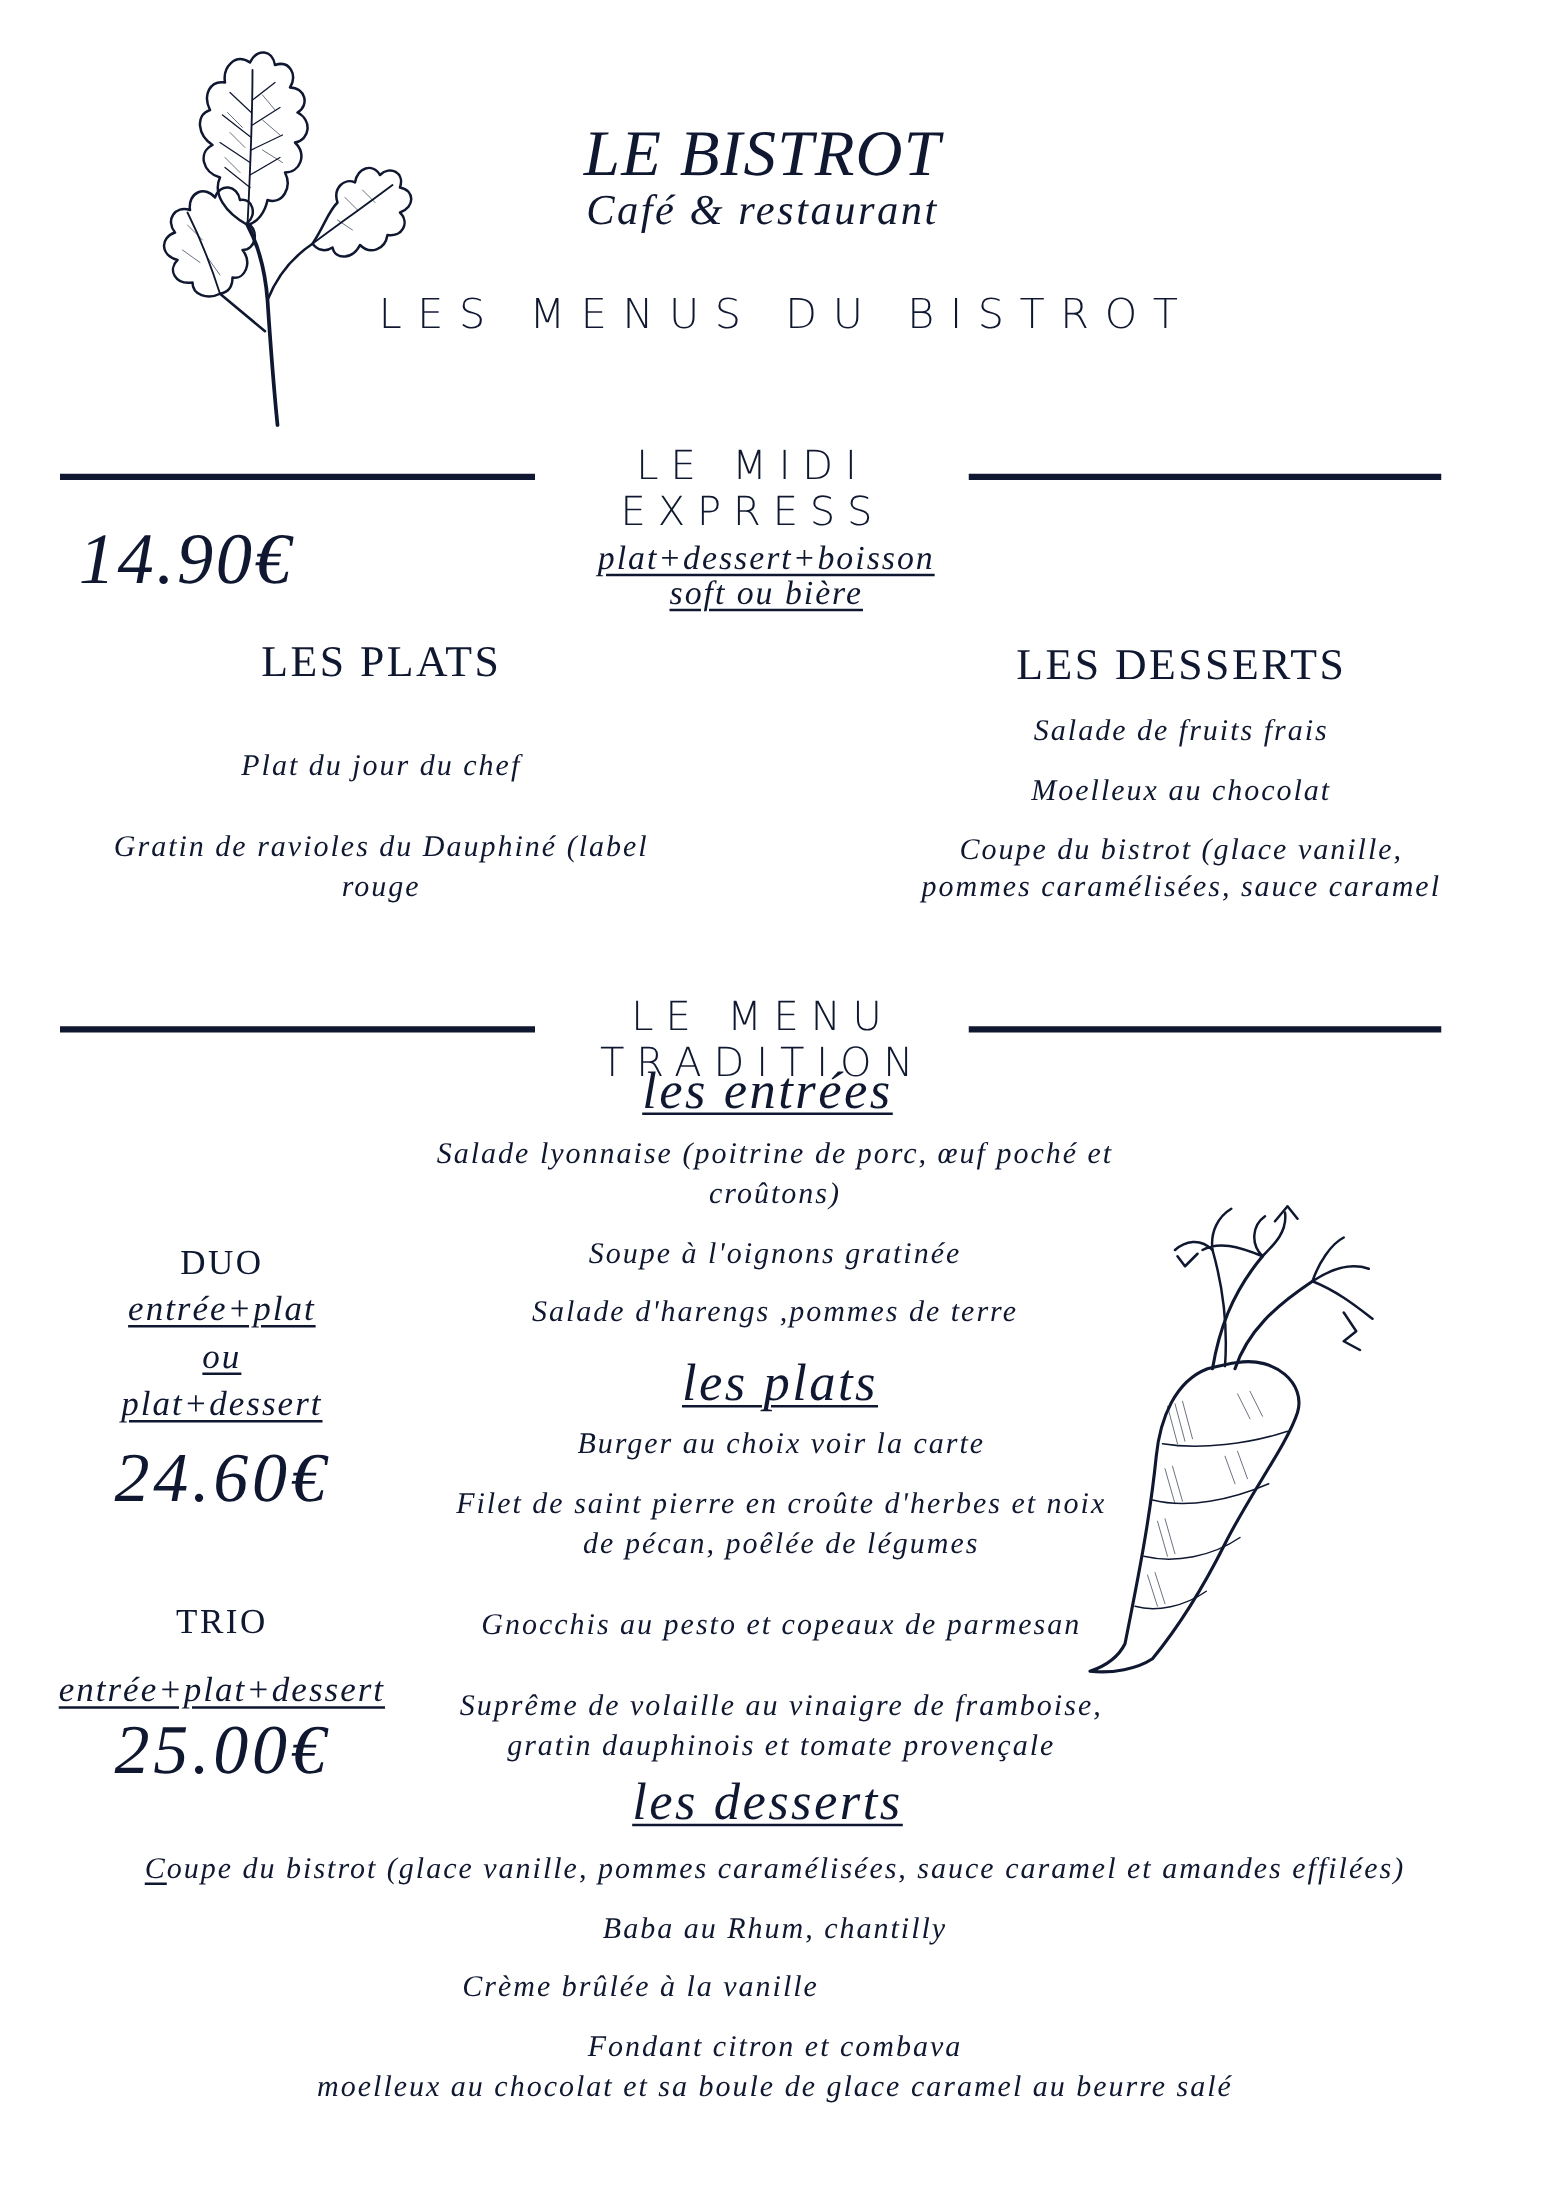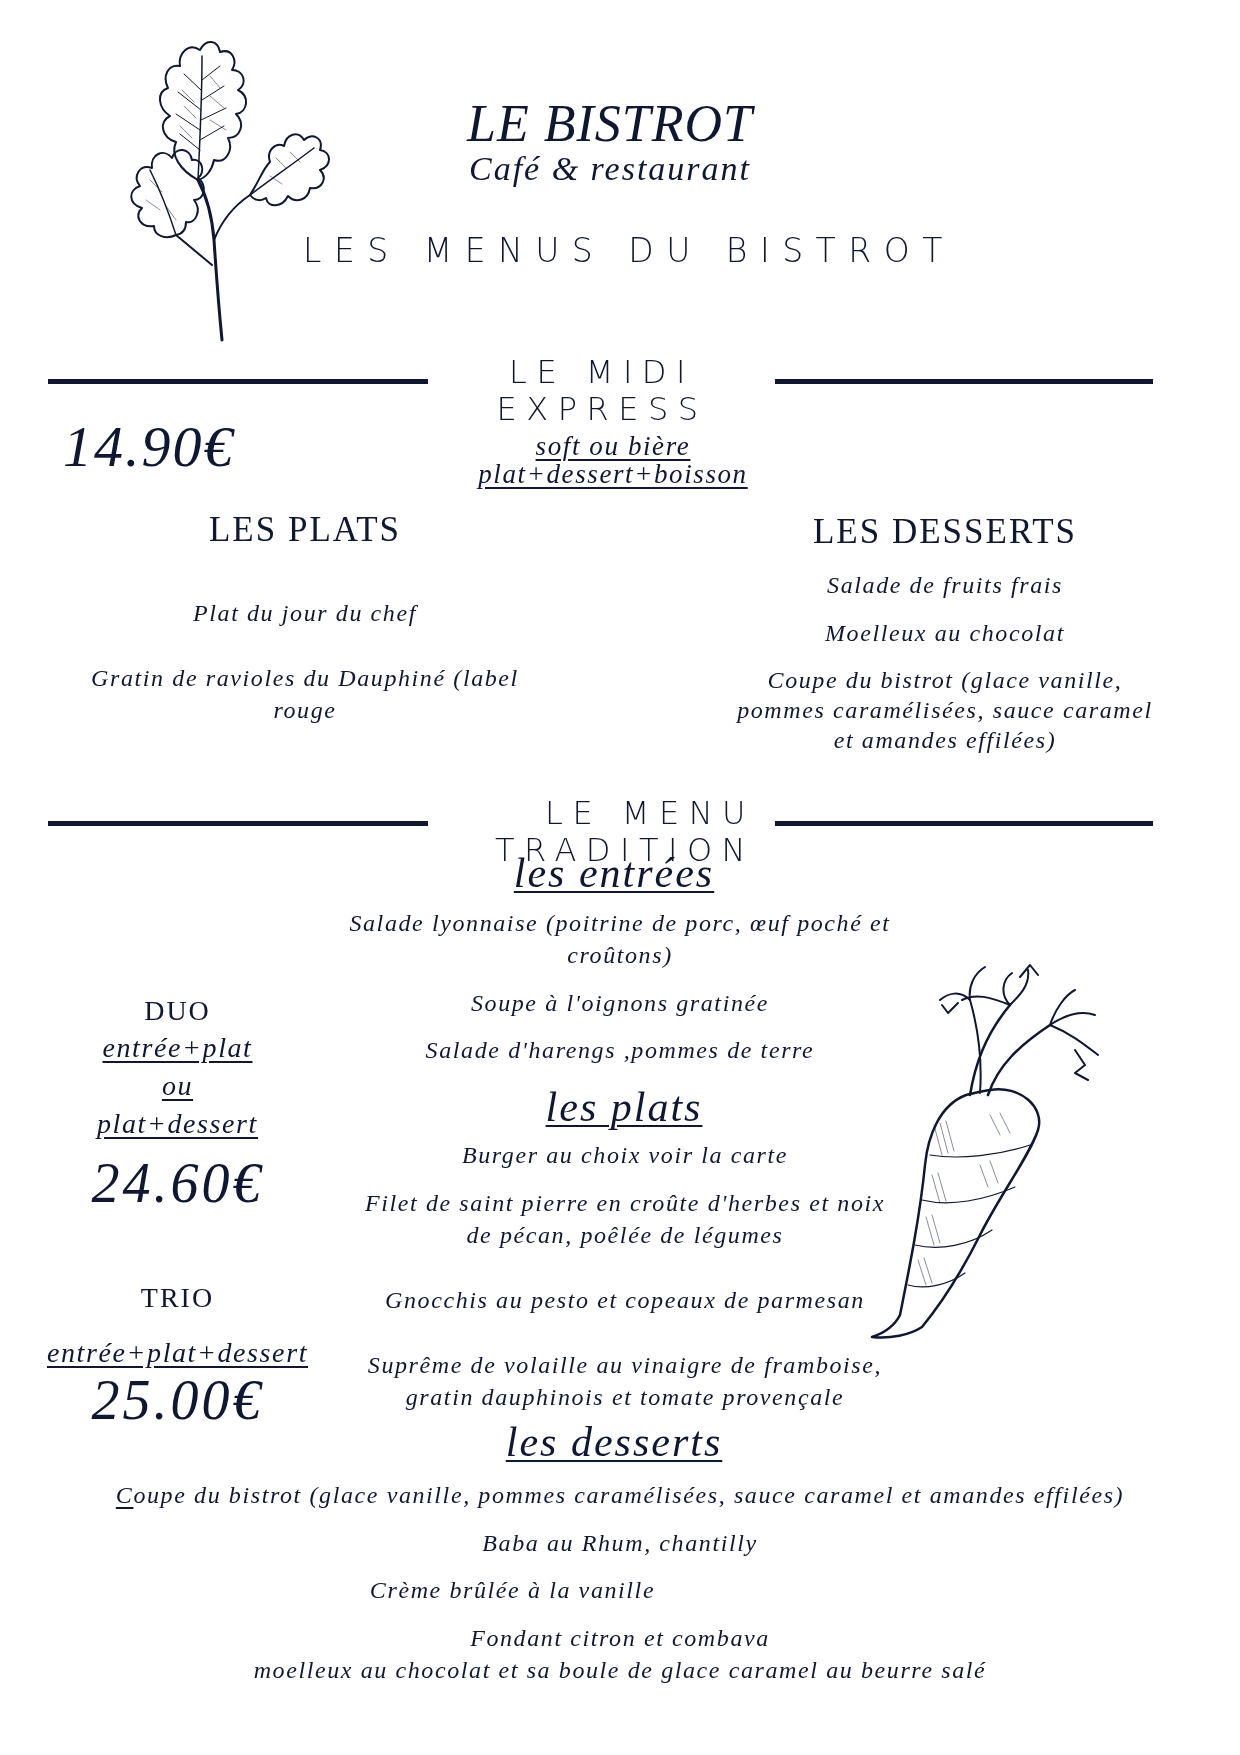--- a/index.html
+++ b/index.html
@@ -78,43 +78,42 @@
 <div class="rule" style="left:48px; top:379px; width:380px;"></div>
 <div class="rule" style="left:775px; top:379px; width:378px;"></div>
 <div class="abs sans center section-title" style="left:432px; top:342px; width:340px;">
   <div>LE MIDI</div>
   <div>EXPRESS</div>
 </div>
 
 <div class="abs serif price-big" style="left:63px; top:418px;">14.90€</div>
 
 <div class="abs serif center item" style="left:440px; top:432px; width:346px; font-size:27px; line-height:28px;">
+  <div class="ul">plat+dessert+boisson</div>
   <div class="ul">soft ou bière</div>
-  <div class="ul">plat+dessert+boisson</div>
 </div>
 
 <div class="abs serif center col-head" style="left:80px; top:512px; width:450px;">LES PLATS</div>
 <div class="abs serif center item" style="left:60px; top:597px; width:490px;">Plat du jour du chef</div>
 <div class="abs serif center item" style="left:60px; top:662px; width:490px;">
   <div>Gratin de ravioles du Dauphiné (label</div>
   <div>rouge</div>
 </div>
 
 <div class="abs serif center col-head" style="left:720px; top:514px; width:450px;">LES DESSERTS</div>
 <div class="abs serif center item" style="left:720px; top:569px; width:450px;">Salade de fruits frais</div>
 <div class="abs serif center item" style="left:720px; top:617px; width:450px;">Moelleux au chocolat</div>
 <div class="abs serif center item" style="left:720px; top:665px; width:450px; line-height:30px;">
   <div>Coupe du bistrot (glace vanille,</div>
   <div>pommes caramélisées, sauce caramel</div>
-  <div>et amandes effilées)</div>
 </div>
 
 <div class="rule" style="left:48px; top:821px; width:380px;"></div>
 <div class="rule" style="left:775px; top:821px; width:378px;"></div>
-<div class="abs sans center section-title" style="left:415px; top:783px; width:340px;text-align:right;">
+<div class="abs sans center section-title" style="left:440px; top:783px; width:340px;">
   <div>LE MENU</div>
   <div>TRADITION</div>
 </div>
 
 <div class="abs serif center sub-head ul" style="left:414px; top:852px; width:400px;">les entrées</div>
 <div class="abs serif center item" style="left:300px; top:907px; width:640px;">
   <div>Salade lyonnaise (poitrine de porc, œuf poché et</div>
   <div>croûtons)</div>
 </div>
 <div class="abs serif center item" style="left:300px; top:987px; width:640px;">Soupe à l'oignons gratinée</div>

